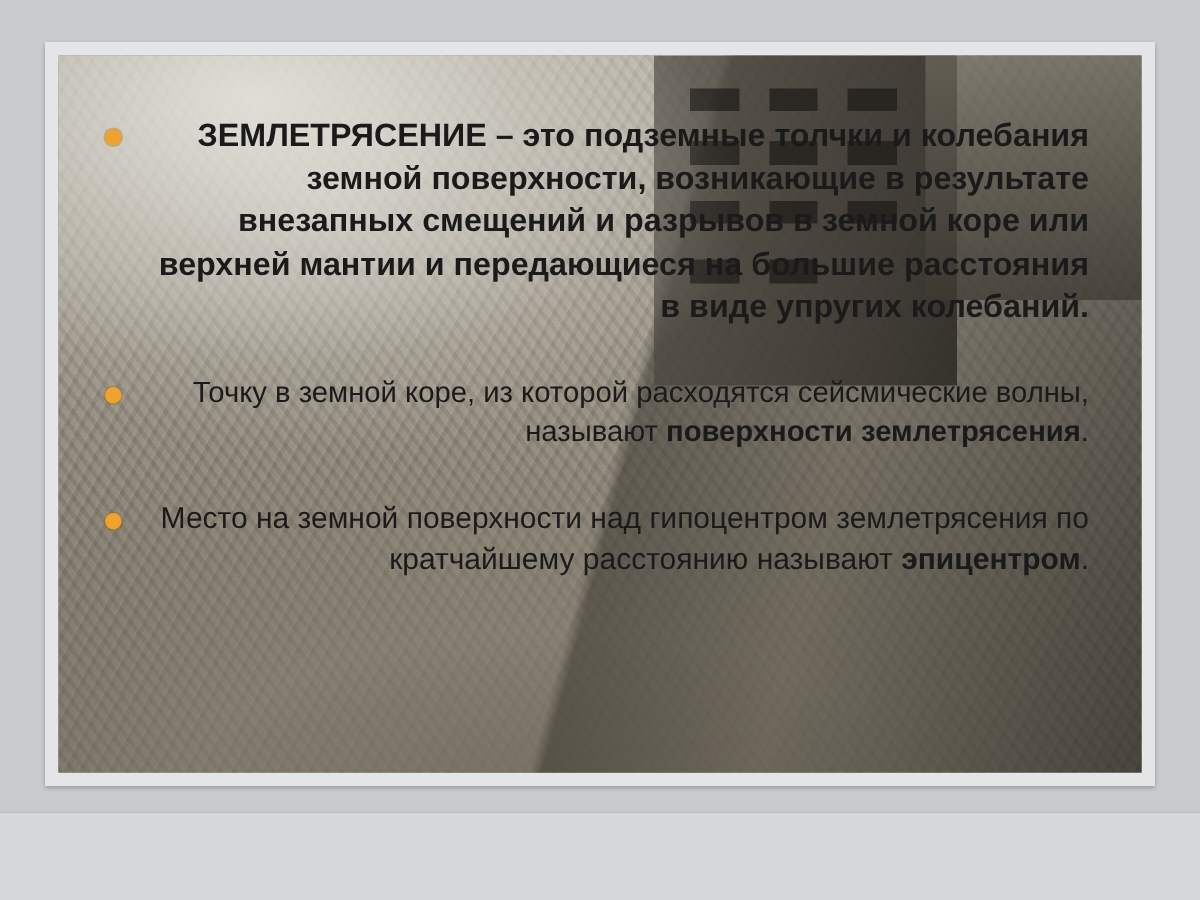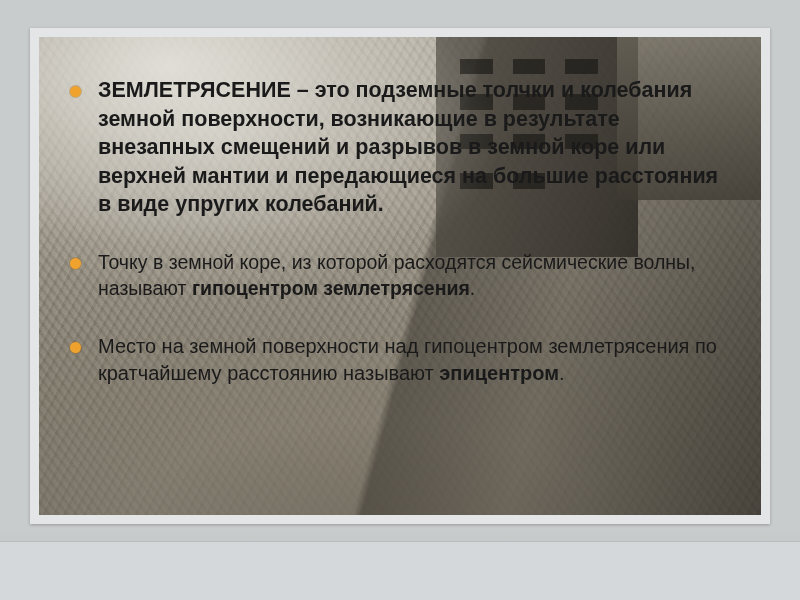--- a/index.html
+++ b/index.html
@@ -91,20 +91,21 @@
     left: 36px;
     top: 48px;
     right: 44px;
     bottom: 24px;
   }
 
   ul.bullets {
     list-style: none;
     margin: 0;
     padding: 0;
+    text-align: right;
   }
 
   li.bullet {
     position: relative;
     padding-left: 32px;
     margin-bottom: 22px;
     color: #1a1a1a;
     line-height: 1.32;
   }
 
@@ -167,21 +168,21 @@
     <div class="text-layer">
       <ul class="bullets">
 
         <li class="bullet first">
           <span class="dot" style="background: rgb(240, 162, 46);"></span>
           <span><span class="b">ЗЕМЛЕТРЯСЕНИЕ </span><span class="b">– это подземные толчки и колебания земной поверхности, возникающие в результате внезапных смещений и разрывов в земной коре или верхней мантии и передающиеся на большие расстояния в виде упругих колебаний.</span></span>
         </li>
 
         <li class="bullet second">
           <span class="dot" style="background: rgb(240, 162, 46);"></span>
-          <span><span>Точку в земной коре, из которой расходятся сейсмические волны, называют </span><span class="b">гипоцентром землетрясения</span><span>.</span></span>
+          <span><span>Точку в земной коре, из которой расходятся сейсмические волны, называют </span><span class="b">поверхности землетрясения</span><span>.</span></span>
         </li>
 
         <li class="bullet third">
           <span class="dot" style="background: rgb(240, 162, 46);"></span>
           <span><span> Место на земной поверхности над гипоцентром землетрясения по кратчайшему расстоянию называют </span><span class="b">эпицентром</span><span>.</span></span>
         </li>
 
       </ul>
     </div>
   </div>

